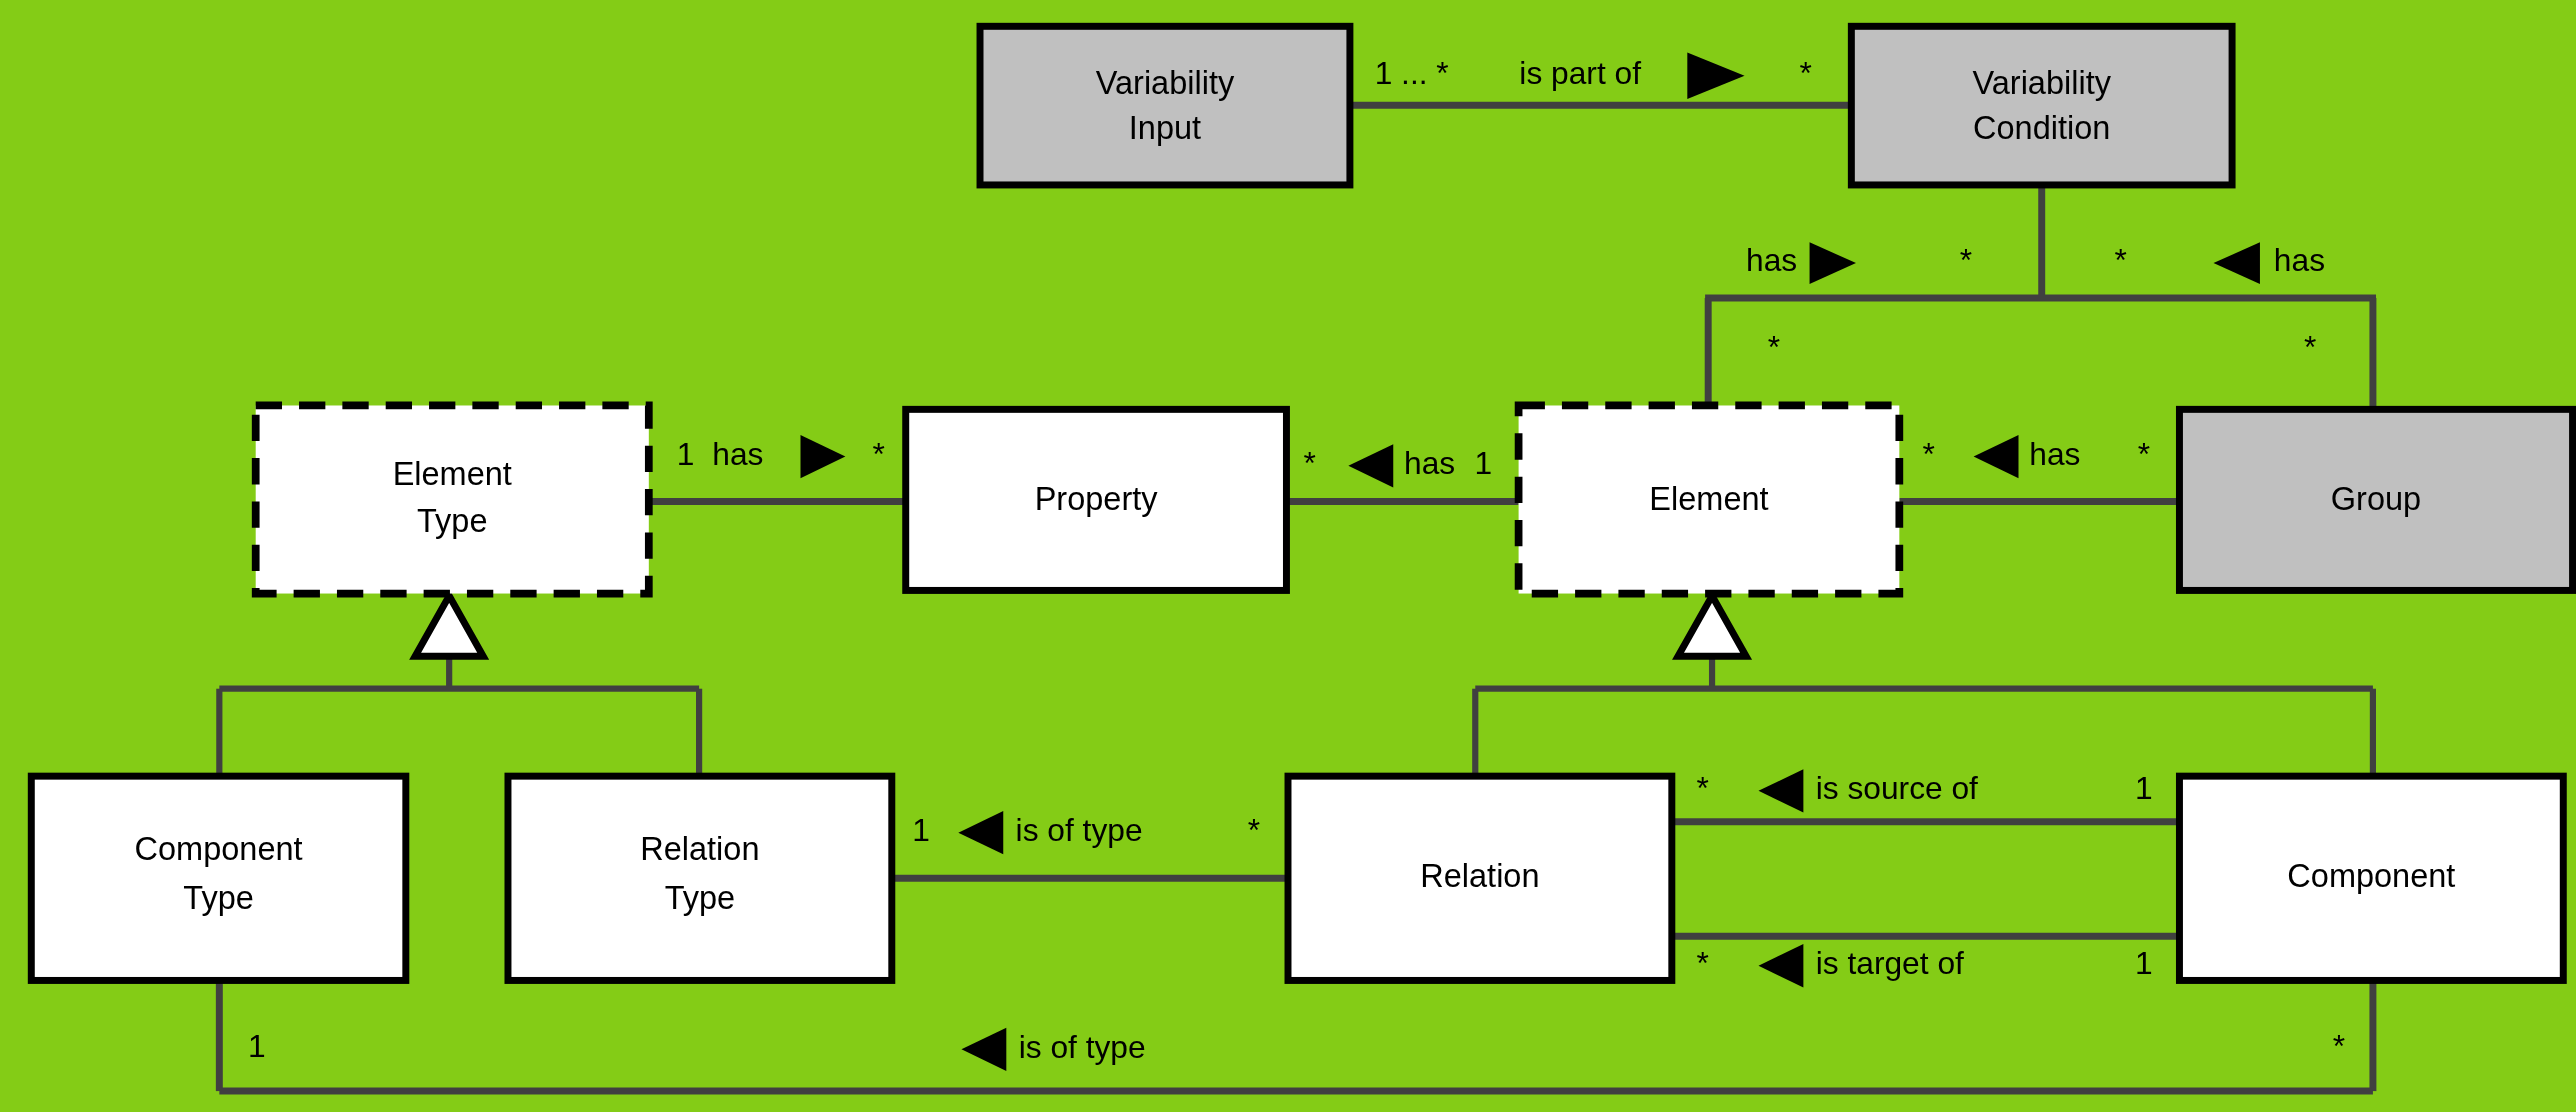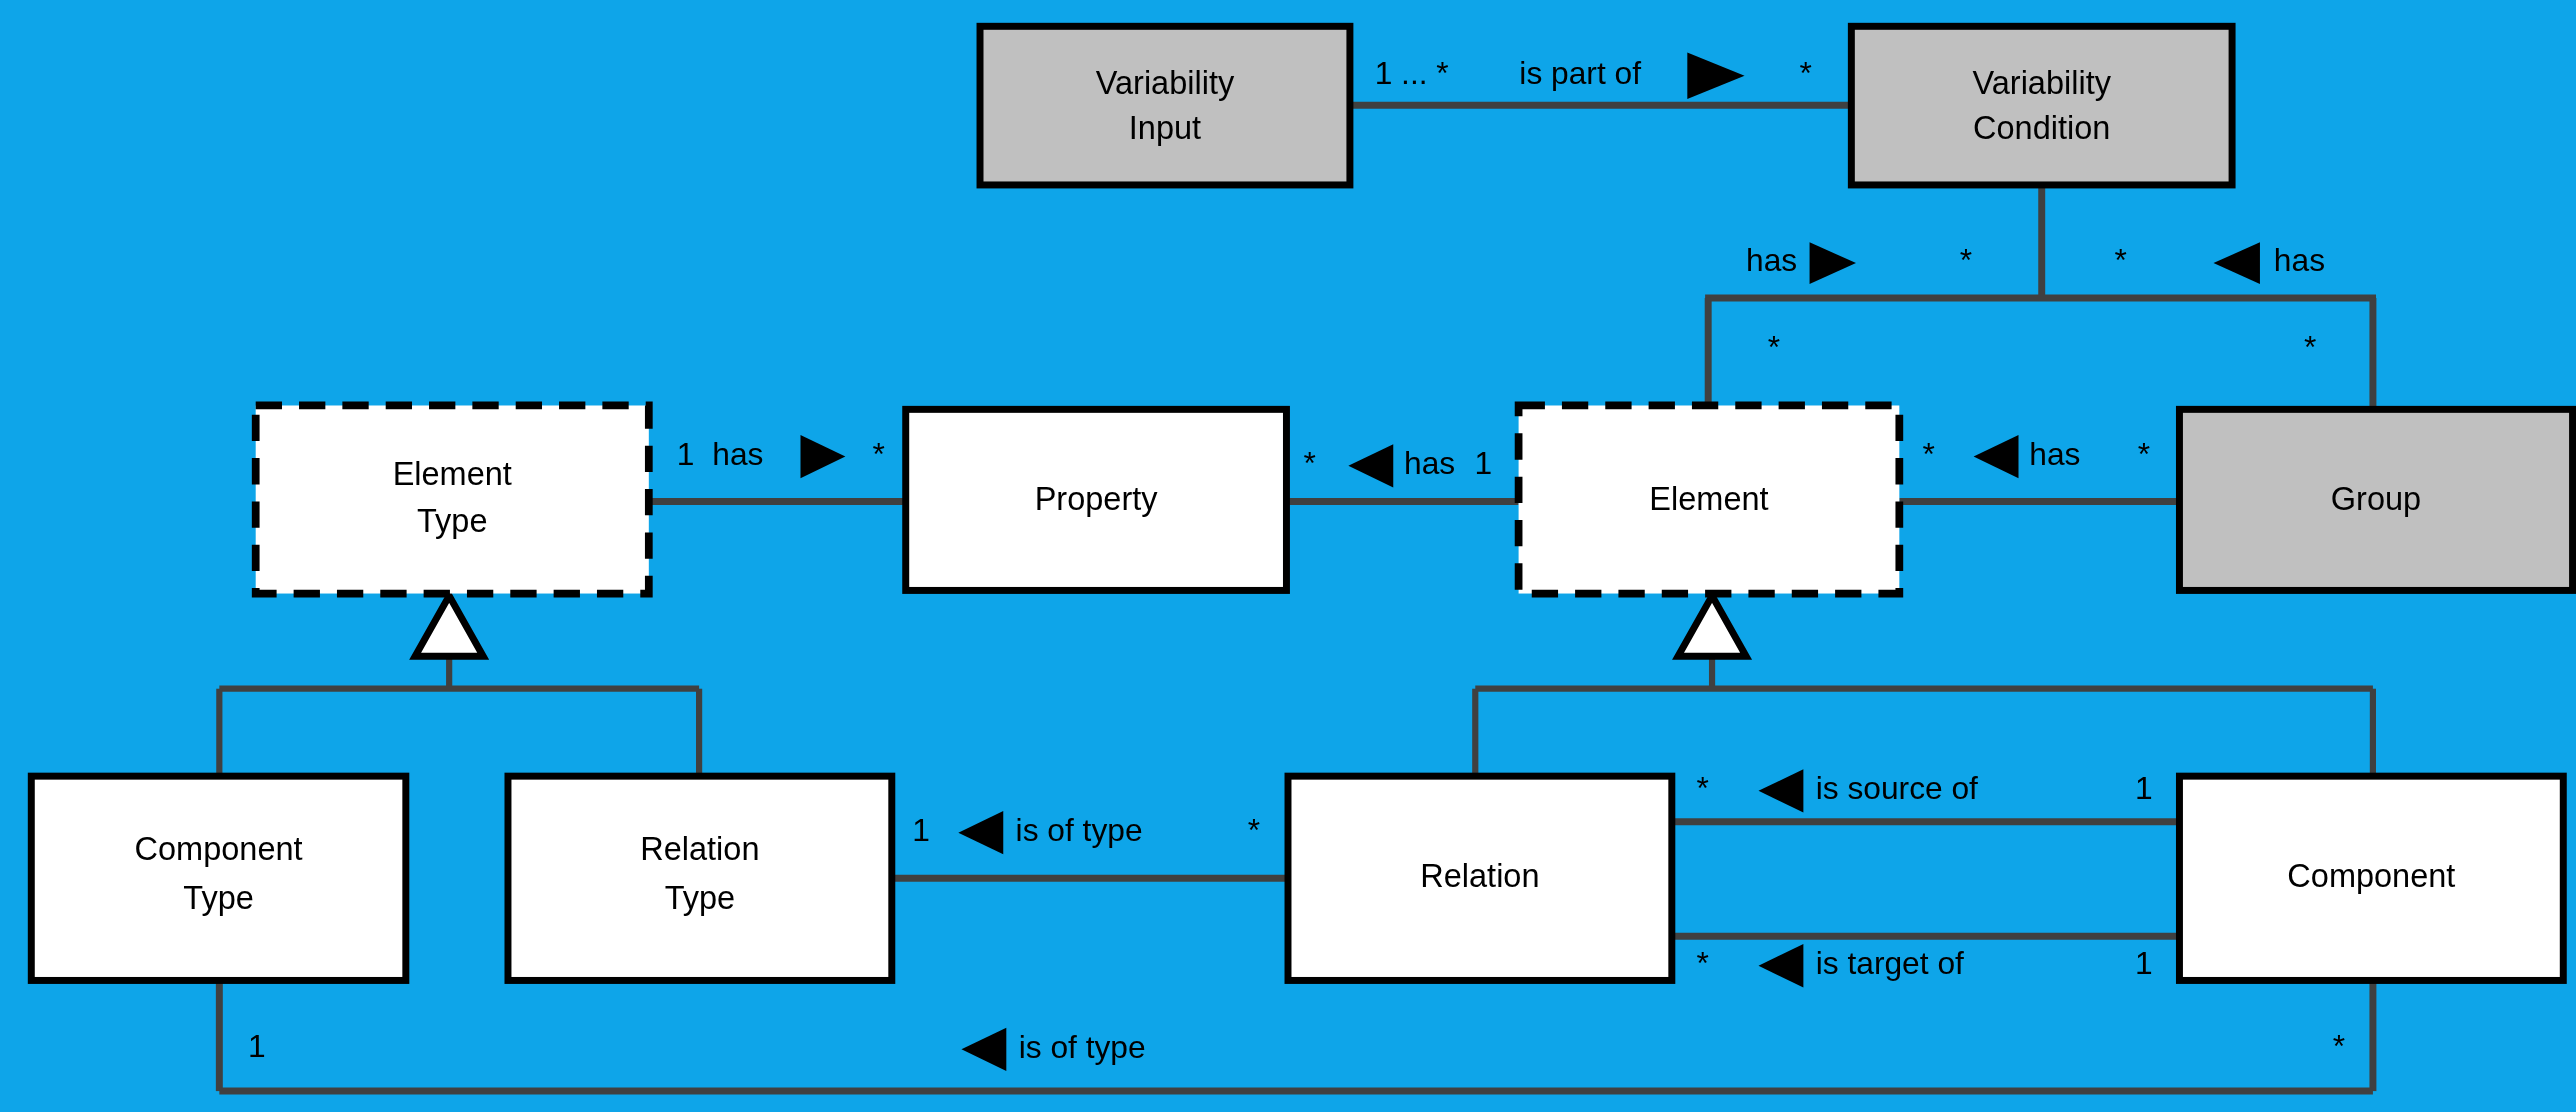--- a/index.html
+++ b/index.html
@@ -4,21 +4,21 @@
 <style>
   html, body {
     margin: 0;
     padding: 0;
     background: #ffffff;
   }
   #stage {
     position: relative;
     width: 2576px;
     height: 1112px;
-    background: #0ea5e9;
+    background: #84cc16;
     overflow: hidden;
     font-family: "Liberation Sans", sans-serif;
   }
   svg#diagram {
     position: absolute;
     left: 0;
     top: 0;
     width: 2576px;
     height: 1112px;
     display: block;

